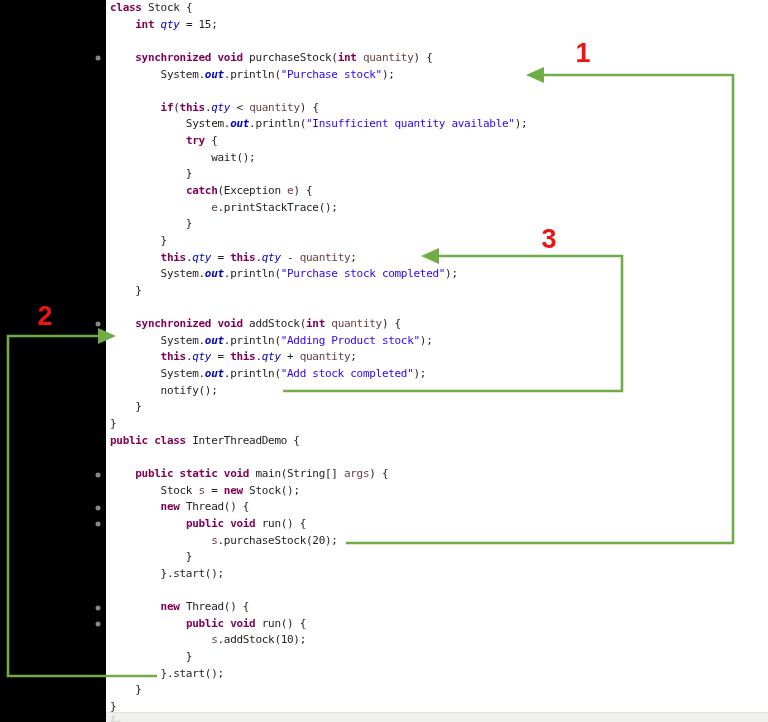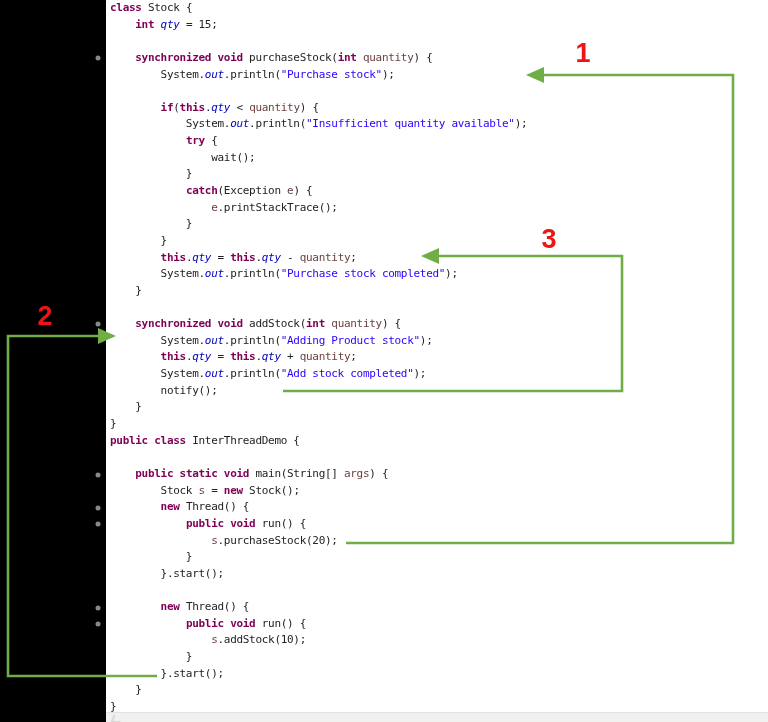--- a/index.html
+++ b/index.html
@@ -21,21 +21,21 @@
   .code{
     position:absolute;left:110px;top:0;
     font-size:11px;line-height:16.65px;letter-spacing:-0.3px;
     white-space:pre;margin:0;
     color:var(--plain,#222);
   }
   .cl{height:16.65px;}
   .k{color:var(--kw,#7f0055);font-weight:bold;}
   .s{color:var(--str,#2a00ff);}
   .f{color:var(--fld,#0000c0);font-style:italic;}
-  .o{color:var(--fld,#0000c0);font-weight:normal;font-style:italic;}
+  .o{color:var(--fld,#0000c0);font-weight:bold;font-style:italic;}
   .v{color:var(--var,#6a3e3e);}
   .p{color:var(--plain,#222);}
   .gutter-dot{
     position:absolute;width:5px;height:5px;border-radius:50%;
     background:#9aa39a;opacity:.85;transform:translate(-50%,-50%);
     left:98px;
   }
   .overlay{
     position:absolute;left:0;top:0;width:768px;height:722px;
     pointer-events:none;

